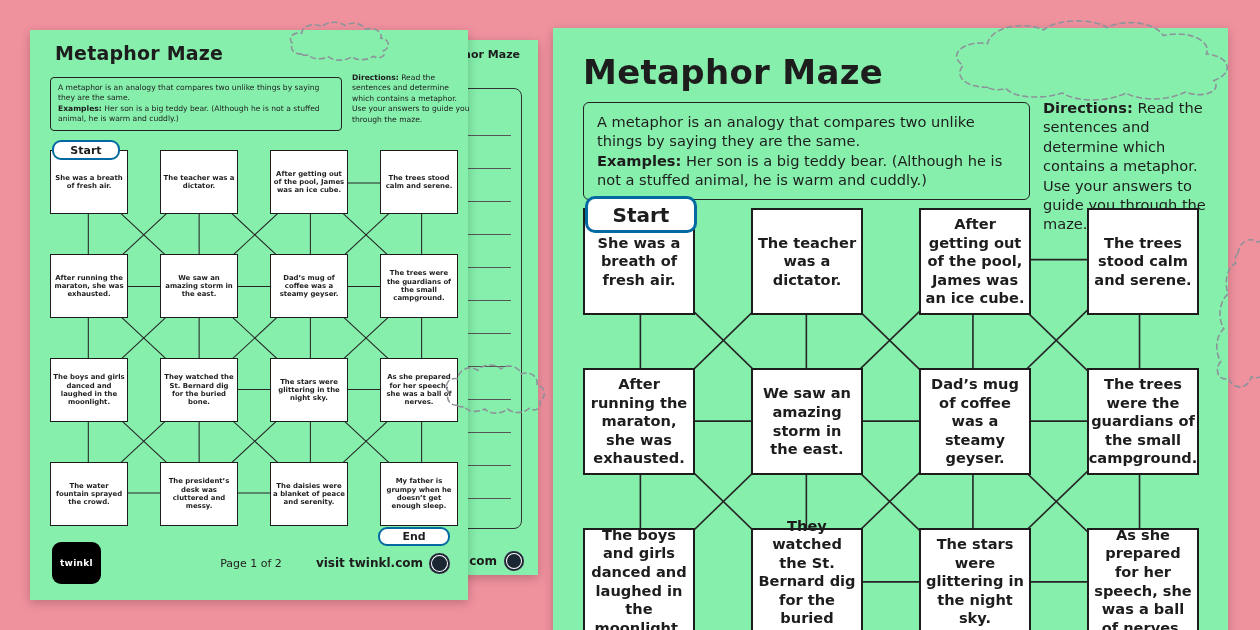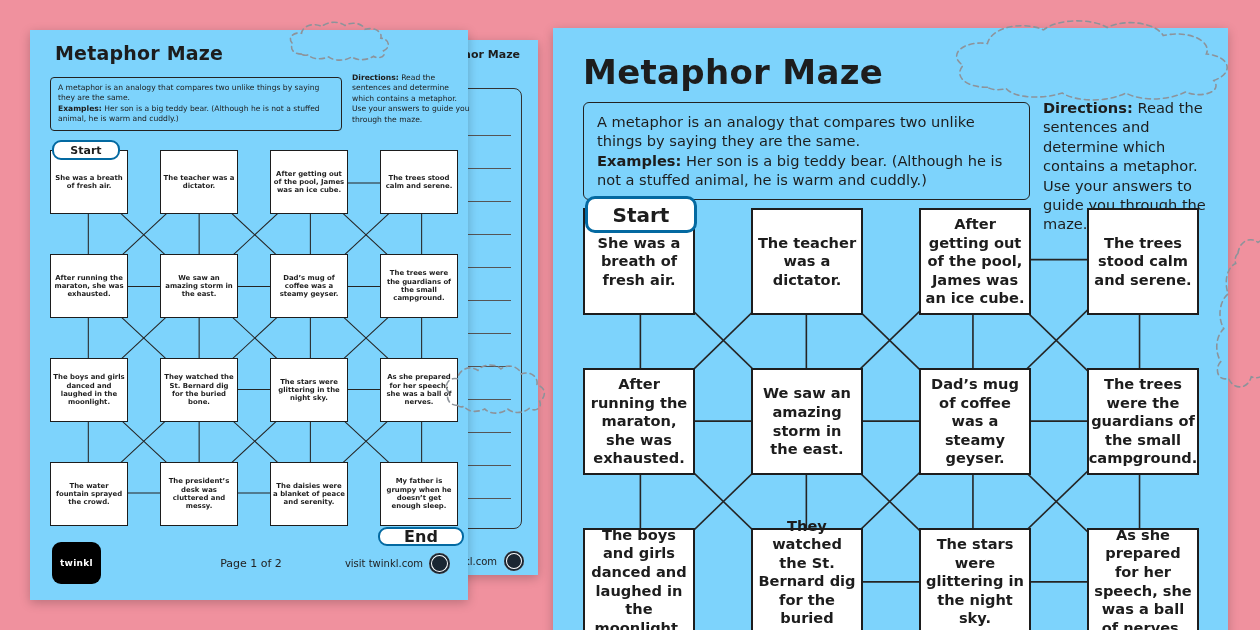--- a/index.html
+++ b/index.html
@@ -1,46 +1,46 @@
 <!DOCTYPE html>
 <html><head>
 <meta charset="utf-8">
 <style>
   *{margin:0;padding:0;box-sizing:border-box}
   html,body{width:1260px;height:630px;overflow:hidden}
   body{background:#f0919e;font-family:"DejaVu Sans","Liberation Sans",sans-serif;color:#1d1d1d;position:relative}
 
-  .page{position:absolute;background:#7dd3fc;box-shadow:0 3px 10px rgba(0,0,0,.22)}
+  .page{position:absolute;background:#86efac;box-shadow:0 3px 10px rgba(0,0,0,.22)}
 
   
   #page1{left:30px;top:30px;width:438px;height:570px;z-index:4}
   .p1-title{position:absolute;left:25px;top:12px;font-size:19px;font-weight:800;letter-spacing:.2px}
   .p1-defbox{position:absolute;left:20px;top:47px;width:292px;border:1.2px solid #222;border-radius:4px;padding:5px 7px;font-size:7.6px;line-height:1.38}
   .p1-directions{position:absolute;left:322px;top:43px;width:118px;font-size:7.6px;line-height:1.38}
   .badge-rect{position:absolute;background:#fff;border:2px solid #0369a1;border-radius:9px;display:flex;align-items:center;justify-content:center;font-weight:bold;z-index:3}
   .p1-start{left:22px;top:110px;width:68px;height:20px;font-size:11px}
-  .p1-end{left:348px;top:497px;width:86px;height:19px;font-size:16px}
+  .p1-end{left:348px;top:497px;width:72px;height:19px;font-size:11px}
 
   .maze{position:absolute}
   .sm-maze{left:20px;top:120px;width:412px;height:376px}
   .maze-lines{position:absolute;inset:0;width:100%;height:100%}
   .maze-grid{position:absolute;inset:0;display:grid}
   .sm .maze-grid{grid-template-columns:repeat(4,78px);grid-auto-rows:64px;column-gap:32px;row-gap:40px}
   .lg .maze-grid{grid-template-columns:repeat(4,112px);grid-auto-rows:107px;column-gap:56px;row-gap:53px}
   .maze-cell{background:#fff;border:1.3px solid #1d1d1d;display:flex;align-items:center;justify-content:center;text-align:center;font-weight:bold;position:relative;z-index:1}
   .sm .maze-cell{font-size:6.9px;line-height:1.2;padding:2px}
   .lg .maze-cell{font-size:14.6px;line-height:1.27;padding:4px;border-width:2px}
   .sm .maze-lines line{stroke:#242424;stroke-width:1.05}
   .lg .maze-lines line{stroke:#242424;stroke-width:1.6}
 
   .p1-footer{position:absolute;left:22px;right:18px;bottom:26px;height:22px;display:flex;align-items:center;justify-content:space-between}
   .logo-pill{background:#000;color:#fff;font-weight:bold;font-size:9px;letter-spacing:.3px;border-radius:9px;padding:16px 8px;display:flex;align-items:center}
   .p1-pagenum{position:absolute;left:50%;transform:translateX(-50%);font-size:11px;color:#222}
   .visit-group{display:flex;align-items:center;gap:6px}
-  .visit-text{font-size:10px;font-weight:normal}
+  .visit-text{font-size:12px;font-weight:bold}
   .round-badge{width:21px;height:21px;border-radius:50%;background:#1b2733;box-shadow:inset 0 0 0 2px #1b2733, inset 0 0 0 3px #fff}
 
   
   #page2{left:100px;top:40px;width:438px;height:535px;z-index:2}
   .p2-title{position:absolute;top:8px;right:18px;font-size:11px;font-weight:800}
   .p2-box{position:absolute;top:48px;right:16px;width:340px;bottom:46px;border:1.2px solid #333;border-radius:8px;padding:14px 6px 0 6px;overflow:hidden}
   .rule{height:33px;border-bottom:1px solid #555;margin:0 4px}
   .p2-footer{position:absolute;bottom:4px;right:14px;display:flex;align-items:center;gap:7px}
   .p2-footer .round-badge{width:20px;height:20px}
 

